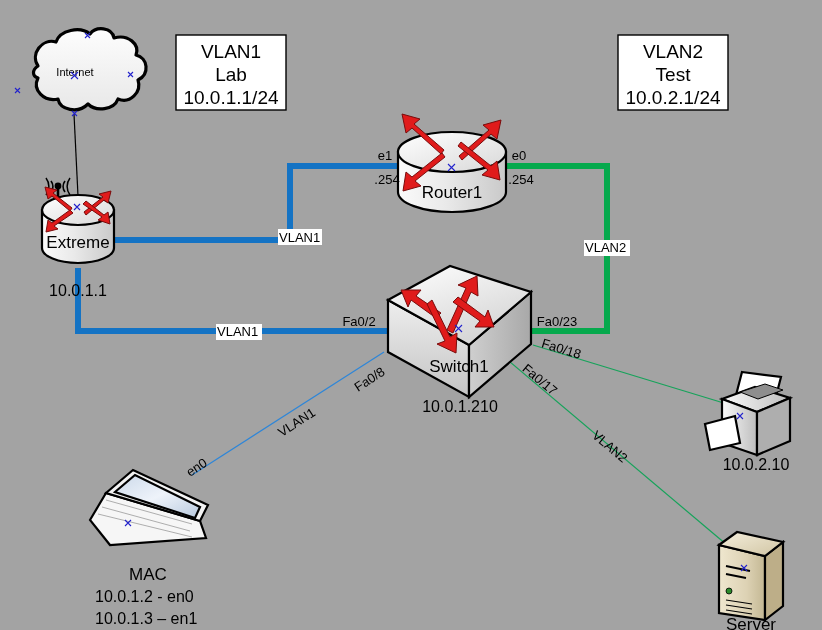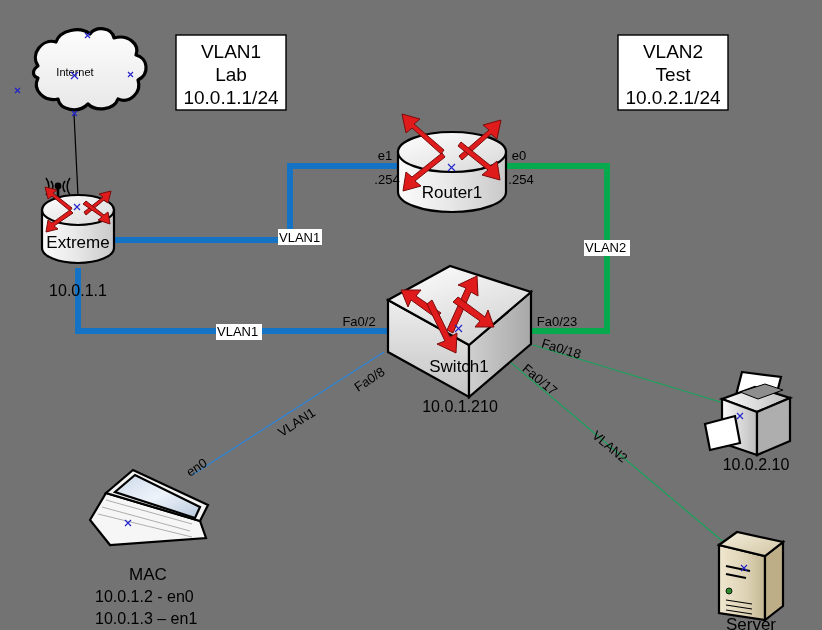--- a/index.html
+++ b/index.html
@@ -7,21 +7,21 @@
     padding: 0;
     background: #ffffff;
   }
   body {
     font-family: "Liberation Sans", sans-serif;
   }
   #canvas {
     position: relative;
     width: 822px;
     height: 630px;
-    background: #737373;
+    background: #a3a3a3;
     overflow: hidden;
   }
   svg.diagram {
     position: absolute;
     left: 0;
     top: 0;
     width: 822px;
     height: 630px;
   }
   .lbl {

